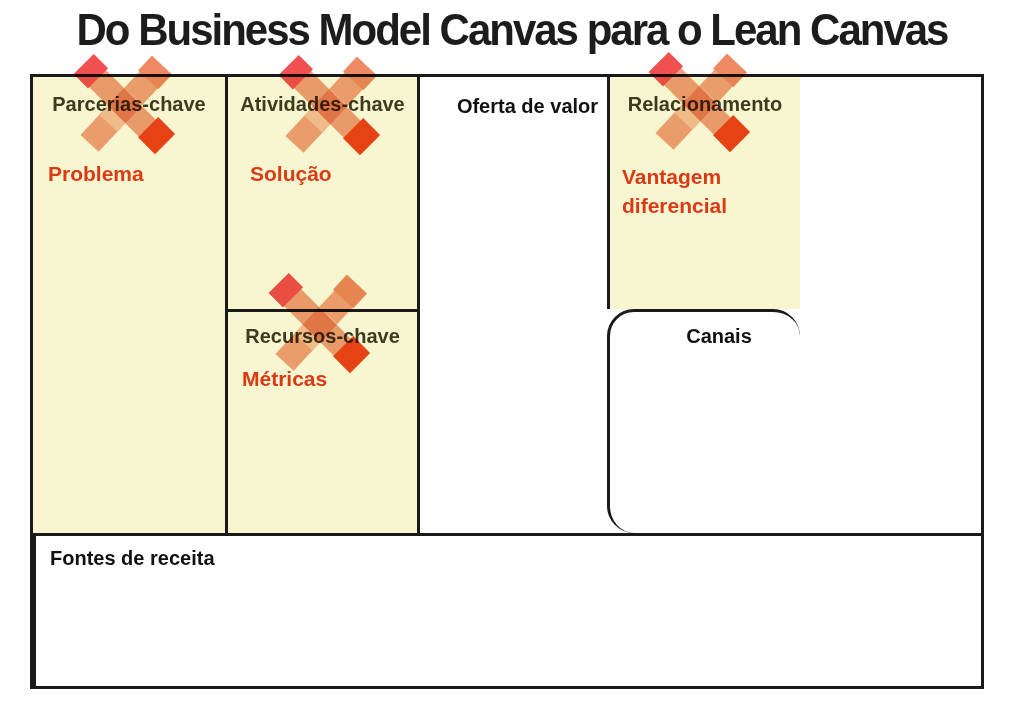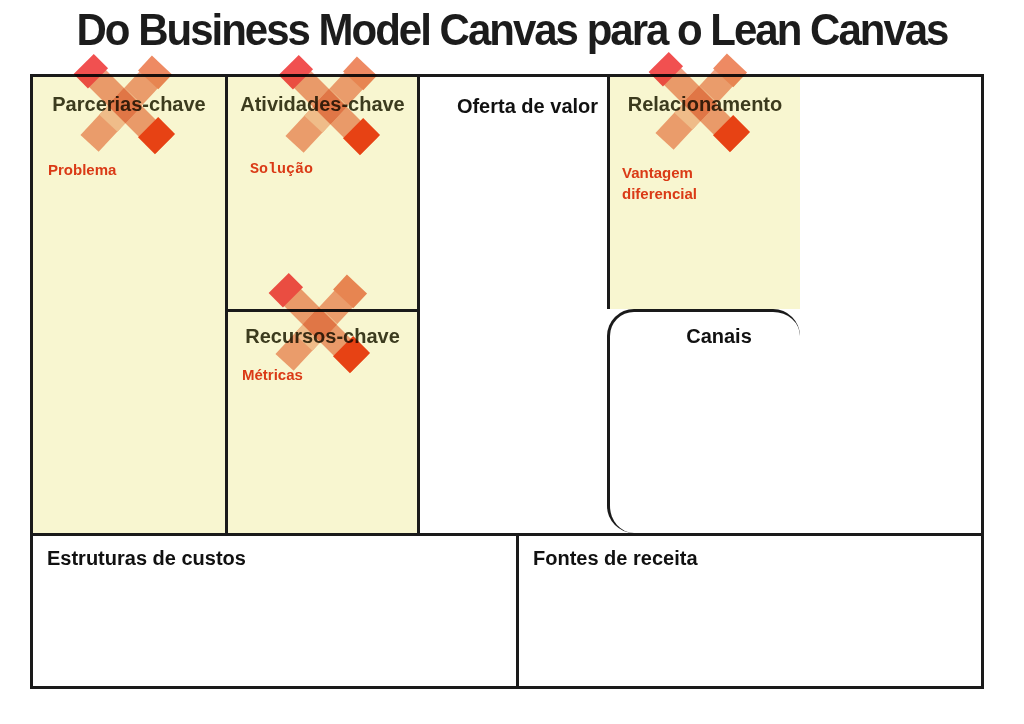--- a/index.html
+++ b/index.html
@@ -37,25 +37,25 @@
     font-size:20px;font-weight:700;text-align:center;
     margin:15px auto 0 auto;line-height:1.25;
     color:var(--bmc-olive,#3c3b1e);
   }
   .cell.white .bmc-label{color:var(--bmc-black,#111111);}
   .cell-oferta .bmc-label{margin-top:17px;}
   .cell-segmentos .bmc-label{margin-top:12px;max-width:150px;}
   .cell-recursos .bmc-label, .cell-canais .bmc-label{margin-top:12px;}
 
   .lean-label{
-    position:absolute;font-size:15px;font-weight:700;line-height:1.4;
+    position:absolute;font-size:21px;font-weight:700;line-height:1.4;
     color:var(--lean-red,#da3a16);
   }
   .lean-problema{left:15px;top:82px;}
-  .lean-solucao{left:22px;top:82px;font-family:Liberation Mono, monospace;}
+  .lean-solucao{left:22px;top:82px;}
   .lean-metricas{left:14px;top:52px;}
   .lean-vantagem{left:12px;top:85px;width:146px;}
 
   .bottom-row{
     display:flex;height:153px;box-sizing:border-box;
     border-top:3px solid var(--border-dark,#1a1a1a);
     background:var(--canvas-white,#ffffff);
   }
   .bottom-box{position:relative;box-sizing:border-box;height:100%;}
   .bottom-left{width:483px;}
@@ -129,23 +129,20 @@
     </div>
 
     <div class="cell white bl bt cell-canais" style="grid-column:4;grid-row:2;border-radius:27px;">
       <div class="bmc-label">Canais</div>
     </div>
 
 
   </div>
 
   <div class="bottom-row">
-    <div class="bottom-box bottom-left">
-      <div class="bottom-label">Estruturas de custos</div>
-    </div>
     <div class="bottom-box bottom-right">
       <div class="bottom-label">Fontes de receita</div>
     </div>
   </div>
 
   <svg class="xmark x-parcerias">
       <use href="#xmark-shape"></use>
     </svg>
   <svg class="xmark x-atividades">
       <use href="#xmark-shape"></use>

